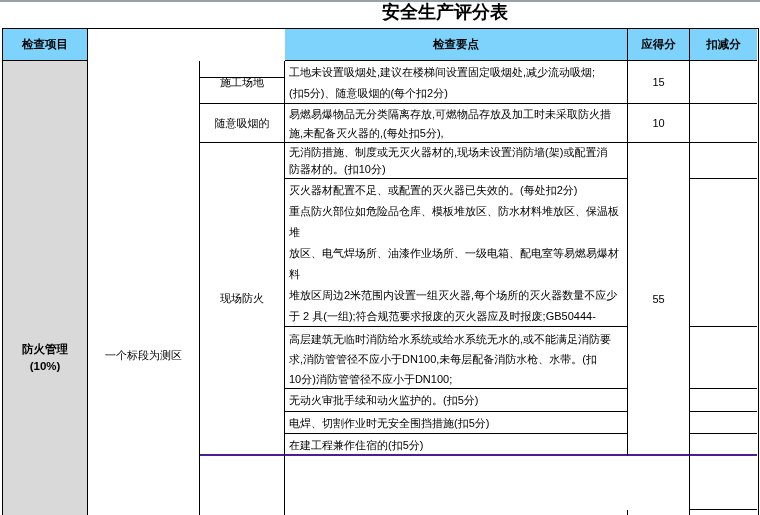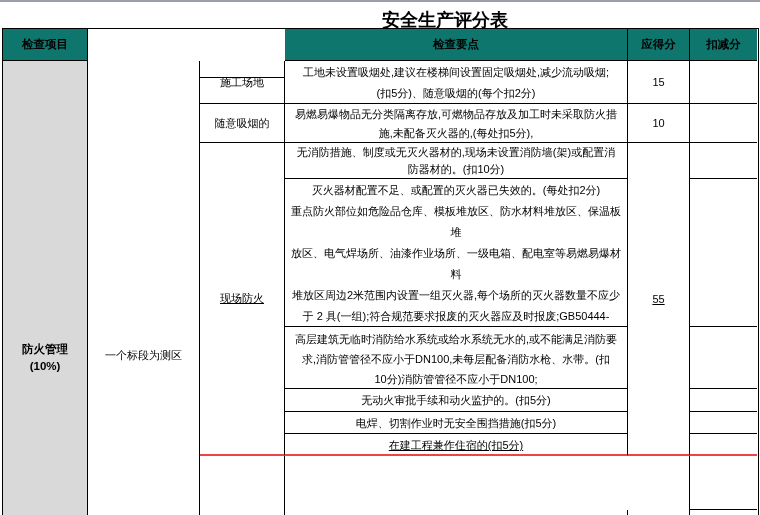--- a/index.html
+++ b/index.html
@@ -4,45 +4,45 @@
 <style>
   html,body{margin:0;padding:0;}
   body{
     width:760px;height:515px;position:relative;overflow:hidden;
     background:#ffffff;
     font-family:"Liberation Sans","DejaVu Sans",sans-serif;
     color:#000;
   }
   .top-rule{position:absolute;top:0;left:0;width:760px;height:2px;background:#9ba0a8;}
   .doc-title{
-    position:absolute;top:8px;left:382px;
+    position:absolute;top:0;left:382px;
     font-size:18px;font-weight:bold;letter-spacing:0px;white-space:nowrap;
   }
   .tbl{
     position:absolute;left:2px;top:28px;width:757px;height:487px;
     box-sizing:border-box;border:1.5px solid #000;border-bottom:none;
     display:grid;overflow:hidden;background:#fff;
     grid-template-columns:85px 112px 85px 343px 62px 67px;
     grid-template-rows:32px 43px 39px 36px 148px 62px 23px 22px 22px 54px 10px;
   }
   .cell{
     box-sizing:border-box;
     border-right:1px solid #000;border-bottom:1px solid #000;
     overflow:hidden;font-size:11px;
   }
   .noR{border-right:none;}
-  .thickB{border-bottom:2px solid #ef4444;text-decoration:underline;}
+  .thickB{border-bottom:2px solid #4c1d95;}
   .hd{
-    background:#0f766e;font-weight:bold;
+    background:#7dd3fc;font-weight:bold;
     display:flex;align-items:center;justify-content:center;
     font-size:11.5px;
   }
   .sub{display:flex;align-items:center;justify-content:center;text-align:center;}
   .score{display:flex;align-items:center;justify-content:center;}
-  .pt{white-space:pre-wrap;line-height:21px;padding:1px 4px 0 4px;text-align:center;}
+  .pt{white-space:pre-wrap;line-height:21px;padding:1px 4px 0 4px;}
   .lh17{line-height:17px;}
   .lh19{line-height:19px;}
   .lh20{line-height:20px;padding-top:2px;}
   .cat{
     background:#d9d9d9;font-weight:bold;text-align:center;
     padding-top:280px;line-height:17px;font-size:11.5px;
   }
   .zone{text-align:center;padding-top:286px;line-height:17px;}
 </style>
 </head>

